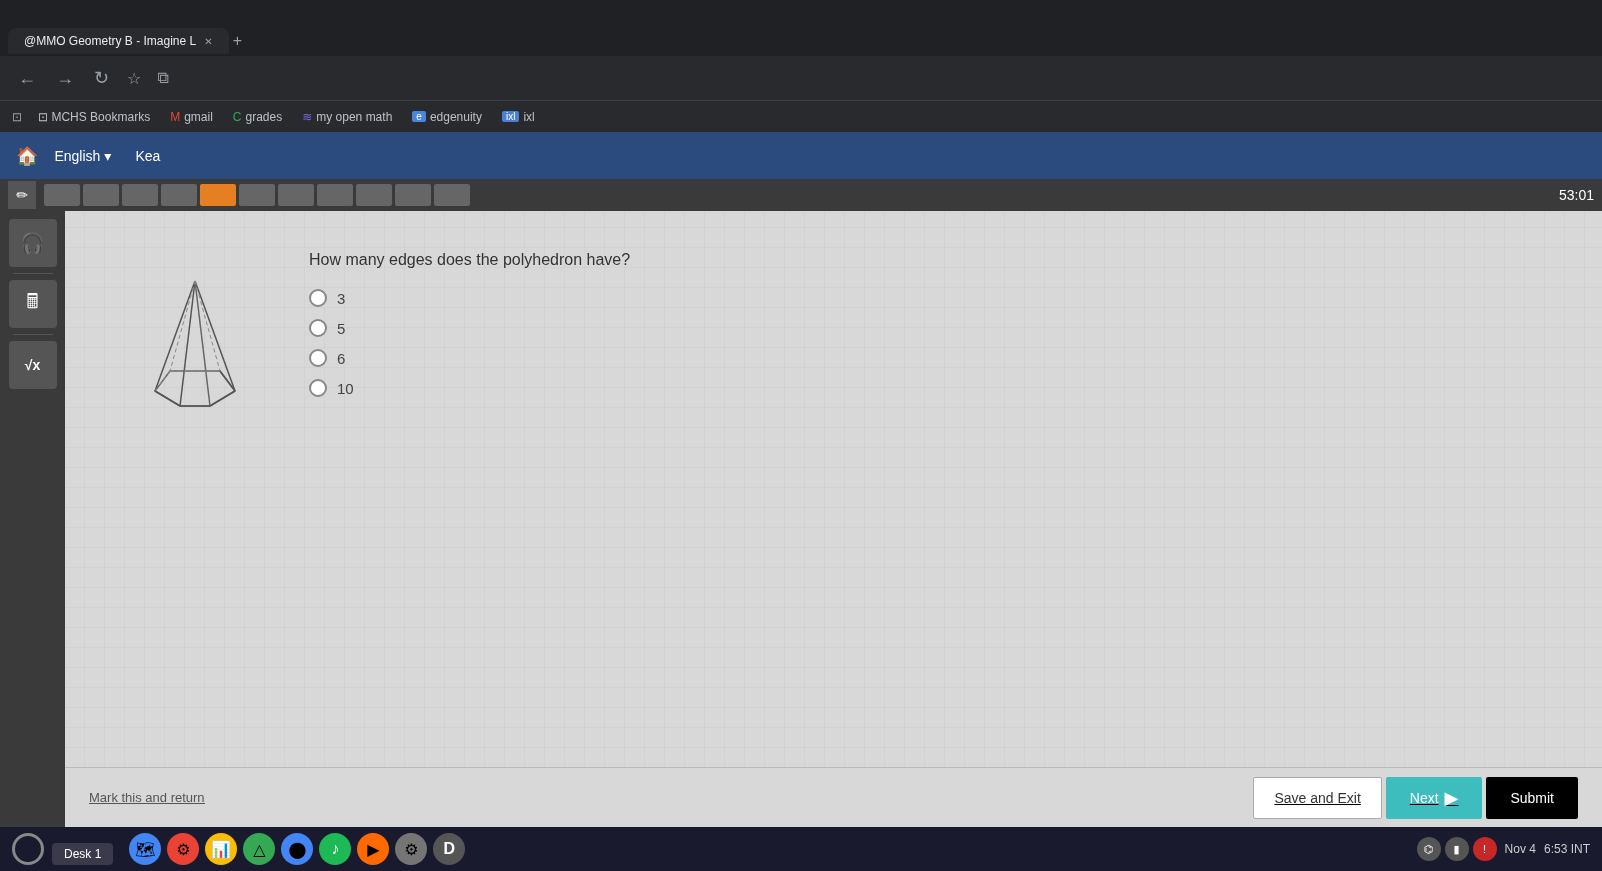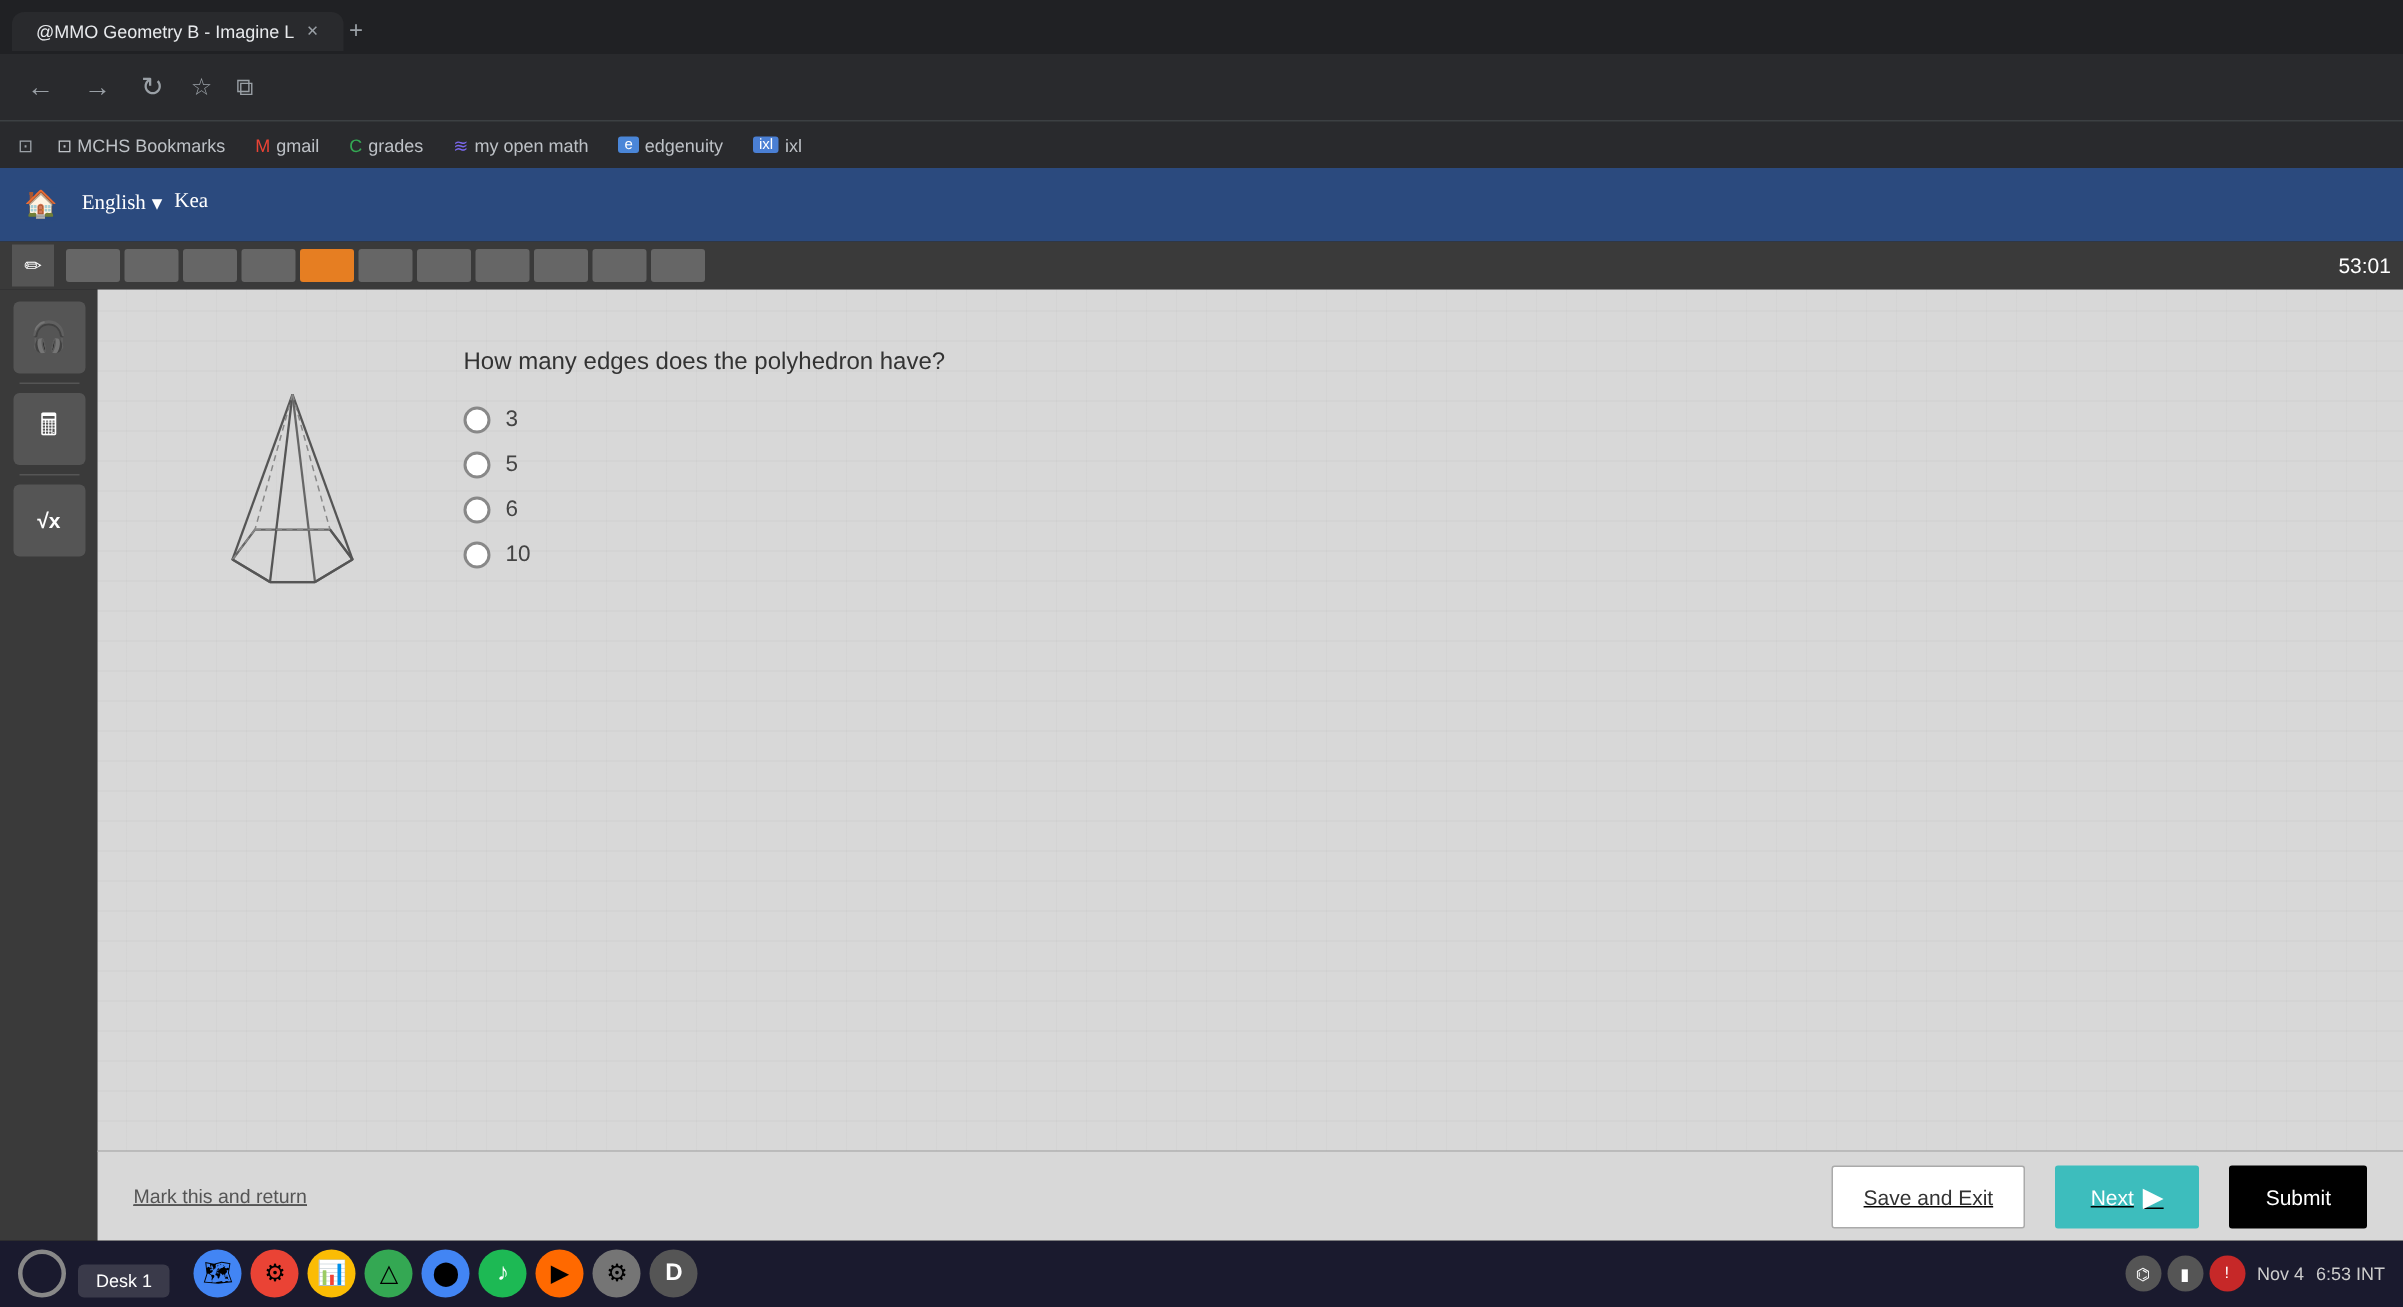--- a/index.html
+++ b/index.html
@@ -1,39 +1,39 @@
 <!DOCTYPE html>
 <html><head>
   <meta charset="utf-8">
   <style>
     * { margin: 0; padding: 0; box-sizing: border-box; }
     body { width: 1602px; height: 871px; overflow: hidden; font-family: Arial, sans-serif; background: #202124; }
 
     
-    .browser-chrome { background: #0ea5e9; width: 100%; }
+    .browser-chrome { background: #0ea5e9; width: 100%; margin-top: 20px; }
     .tab-bar { display: flex; align-items: center; padding: 6px 8px 0; background: #202124; height: 36px; }
     .tab { background: #3c4043; color: #bdc1c6; padding: 6px 16px; border-radius: 8px 8px 0 0; font-size: 12px; display: flex; align-items: center; gap: 8px; }
     .tab.active { background: #292a2d; color: #e8eaed; }
     .tab-close { font-size: 10px; cursor: pointer; color: #9aa0a6; }
     .tab-add { background: none; border: none; color: #9aa0a6; cursor: pointer; font-size: 16px; margin-left: 4px; }
 
     .nav-bar { background: #292a2d; display: flex; align-items: center; padding: 8px 12px; height: 44px; gap: 8px; }
     .nav-btn { background: none; border: none; color: #9aa0a6; cursor: pointer; font-size: 18px; padding: 4px 6px; border-radius: 50%; }
     .address-bar { flex: 1; background: #3c4043; border-radius: 20px; padding: 6px 16px; color: #e8eaed; font-size: 13px; display: flex; align-items: center; }
     .nav-icons { display: flex; gap: 8px; align-items: center; }
     .nav-icon-btn { background: none; border: none; color: #9aa0a6; cursor: pointer; font-size: 16px; padding: 4px; }
 
     .bookmarks-bar { background: #292a2d; display: flex; align-items: center; padding: 4px 12px; height: 32px; gap: 4px; border-top: 1px solid #3c4043; }
     .bookmark-item { color: #bdc1c6; font-size: 12px; padding: 2px 8px; cursor: pointer; border-radius: 4px; display: flex; align-items: center; gap: 4px; white-space: nowrap; }
 
     
     .app-header { background: #2b4a7e; display: flex; align-items: center; padding: 0 16px; height: 52px; }
     .home-btn { background: #2b4a7e; border: none; color: white; font-size: 18px; cursor: pointer; margin-right: 16px; }
     .app-title { color: white; font-size: 16px; font-weight: 500; flex: 1; }
-    .header-right { display: flex; align-items: flex-start; gap: 8px; font-family: Liberation Serif, serif; }
+    .header-right { display: flex; align-items: center; gap: 24px; }
     .lang-selector { color: white; font-size: 14px; display: flex; align-items: center; gap: 4px; cursor: pointer; }
     .user-name { color: white; font-size: 14px; }
 
     
     .progress-area { background: #3a3a3a; display: flex; align-items: center; padding: 4px 8px; height: 32px; }
     .progress-pencil { width: 28px; height: 28px; background: #555; display: flex; align-items: center; justify-content: center; color: white; font-size: 14px; cursor: pointer; }
     .progress-boxes { display: flex; gap: 3px; margin: 0 8px; }
     .progress-box { width: 36px; height: 22px; background: #666; border-radius: 2px; }
     .progress-box.orange { background: #e67e22; }
     .timer { color: white; font-size: 14px; margin-left: auto; }
@@ -56,21 +56,21 @@
     .answer-option { display: flex; align-items: center; gap: 10px; cursor: pointer; }
     .radio-circle { width: 18px; height: 18px; border: 2px solid #888; border-radius: 50%; background: white; flex-shrink: 0; }
     .option-label { font-size: 15px; color: #444; }
 
     
     .pyramid-figure { width: 140px; height: 160px; }
 
     
     .bottom-bar { background: #d8d8d8; border-top: 1px solid #bbb; display: flex; align-items: center; padding: 12px 24px; height: 60px; text-decoration: underline; }
     .mark-return { color: #555; font-size: 13px; text-decoration: underline; cursor: pointer; }
-    .bottom-buttons { margin-left: auto; display: flex; gap: 20px; }
+    .bottom-buttons { margin-left: auto; display: flex; gap: 4px; }
     .btn-save-exit { background: white; border: 1px solid #aaa; color: #333; padding: 10px 20px; font-size: 14px; cursor: pointer; border-radius: 2px; }
     .btn-next { background: #3dbdbd; border: none; color: white; padding: 10px 24px; font-size: 14px; cursor: pointer; border-radius: 2px; display: flex; align-items: center; gap: 6px; }
     .btn-next-arrow { font-size: 18px; }
     .btn-submit { background: #000000; border: none; color: white; padding: 10px 24px; font-size: 14px; cursor: pointer; border-radius: 2px; }
 
     
     .taskbar { background: #1a1a2e; display: flex; align-items: center; padding: 0 12px; height: 44px; position: fixed; bottom: 0; width: 1602px; }
     .taskbar-left { display: flex; align-items: flex-end; gap: 8px; }
     .chrome-circle { width: 32px; height: 32px; border: 3px solid #888; border-radius: 50%; background: transparent; display: flex; align-items: center; justify-content: center; }
     .desk-btn { background: #3a3a4a; color: white; padding: 4px 12px; border-radius: 4px; font-size: 12px; }

